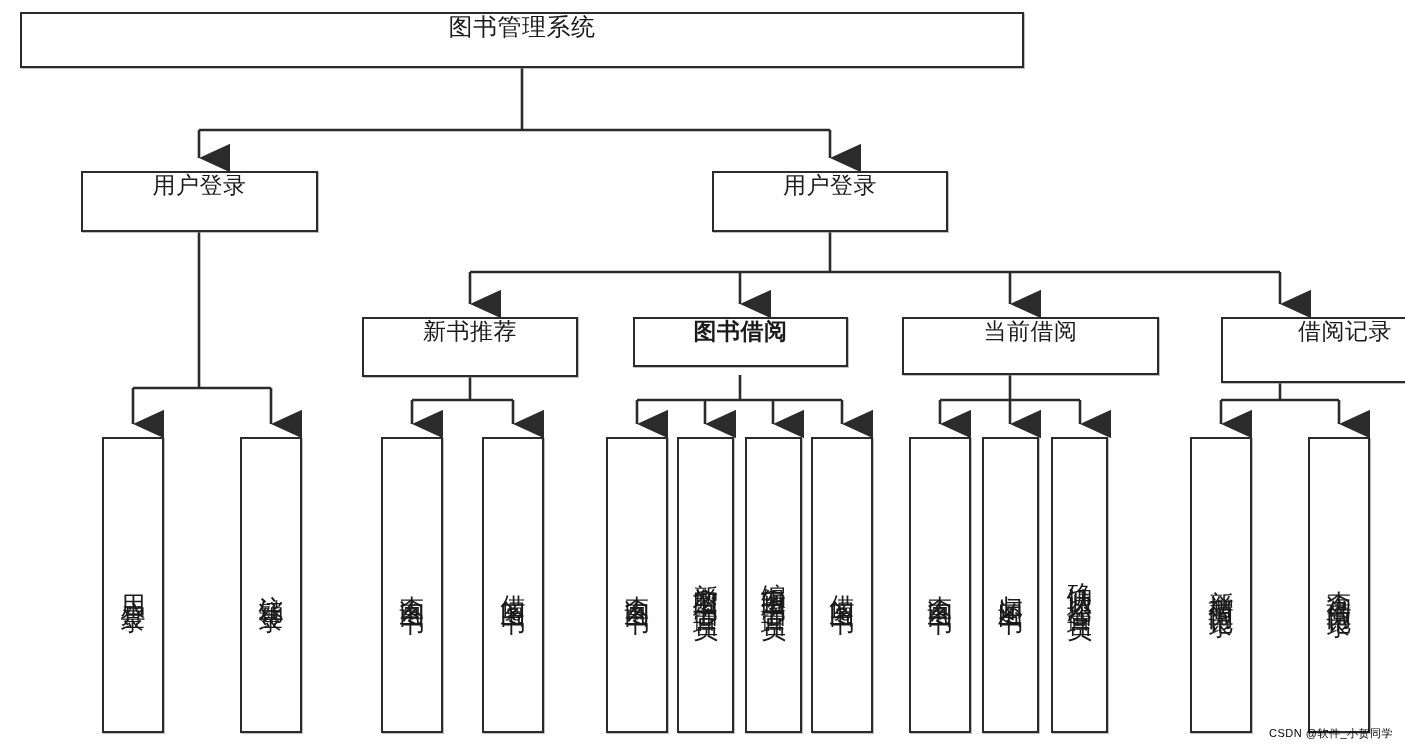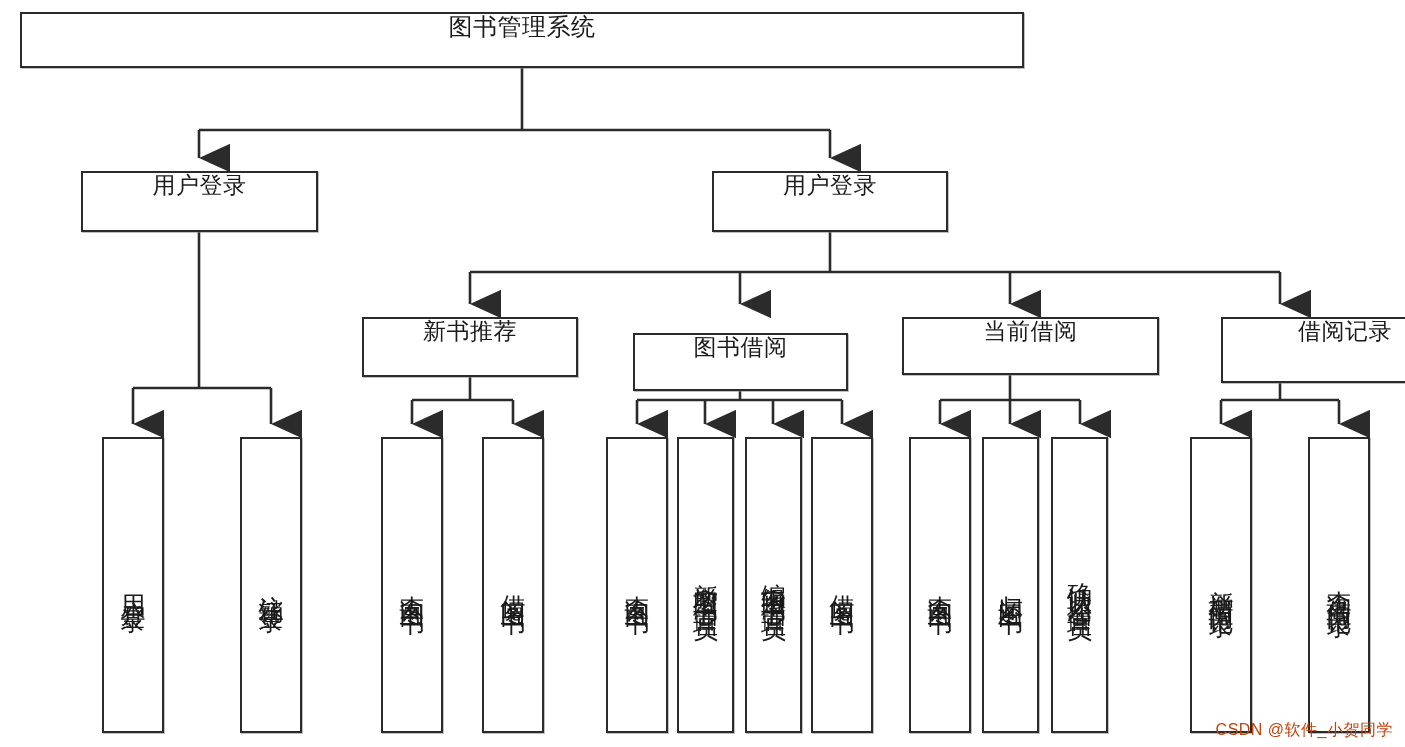--- a/index.html
+++ b/index.html
@@ -59,22 +59,22 @@
     font-size: 25px;
     line-height: 1.0;
     letter-spacing: 5px;
     white-space: nowrap;
     max-height: 100%;
   }
   #watermark {
     position: absolute;
     right: 12px;
     bottom: 6px;
-    font-size: 16px;
-    color: #c2410c;
+    font-size: 11px;
+    color: #000000;
     font-family: "Liberation Sans", "DejaVu Sans", sans-serif;
     white-space: nowrap;
     letter-spacing: 0.5px;
   }
 </style>
 </head>
 <body>
 
 <div id="canvas">
 
@@ -140,21 +140,21 @@
   <div class="node h" style="left:81px; top:171px; width:237px; height:61px;">
     <span class="label">用户登录</span>
   </div>
   <div class="node h" style="left:712px; top:171px; width:236px; height:61px;">
     <span class="label">用户登录</span>
   </div>
 
   <div class="node h" style="left:362px; top:317px; width:216px; height:60px;">
     <span class="label">新书推荐</span>
   </div>
-  <div class="node h" style="left:633px; top:333px; width:215px; height:58px;">
+  <div class="node h" style="left:633px; top:317px; width:215px; height:50px;font-weight:bold;">
     <span class="label">图书借阅</span>
   </div>
   <div class="node h" style="left:902px; top:317px; width:257px; height:58px;">
     <span class="label">当前借阅</span>
   </div>
   <div class="node h" style="left:1221px; top:317px; width:216px; height:66px;padding-left:32px;">
     <span class="label">借阅记录</span>
   </div>
 
   <div class="node v" style="left:102px; top:437px; width:62px; height:296px;">

